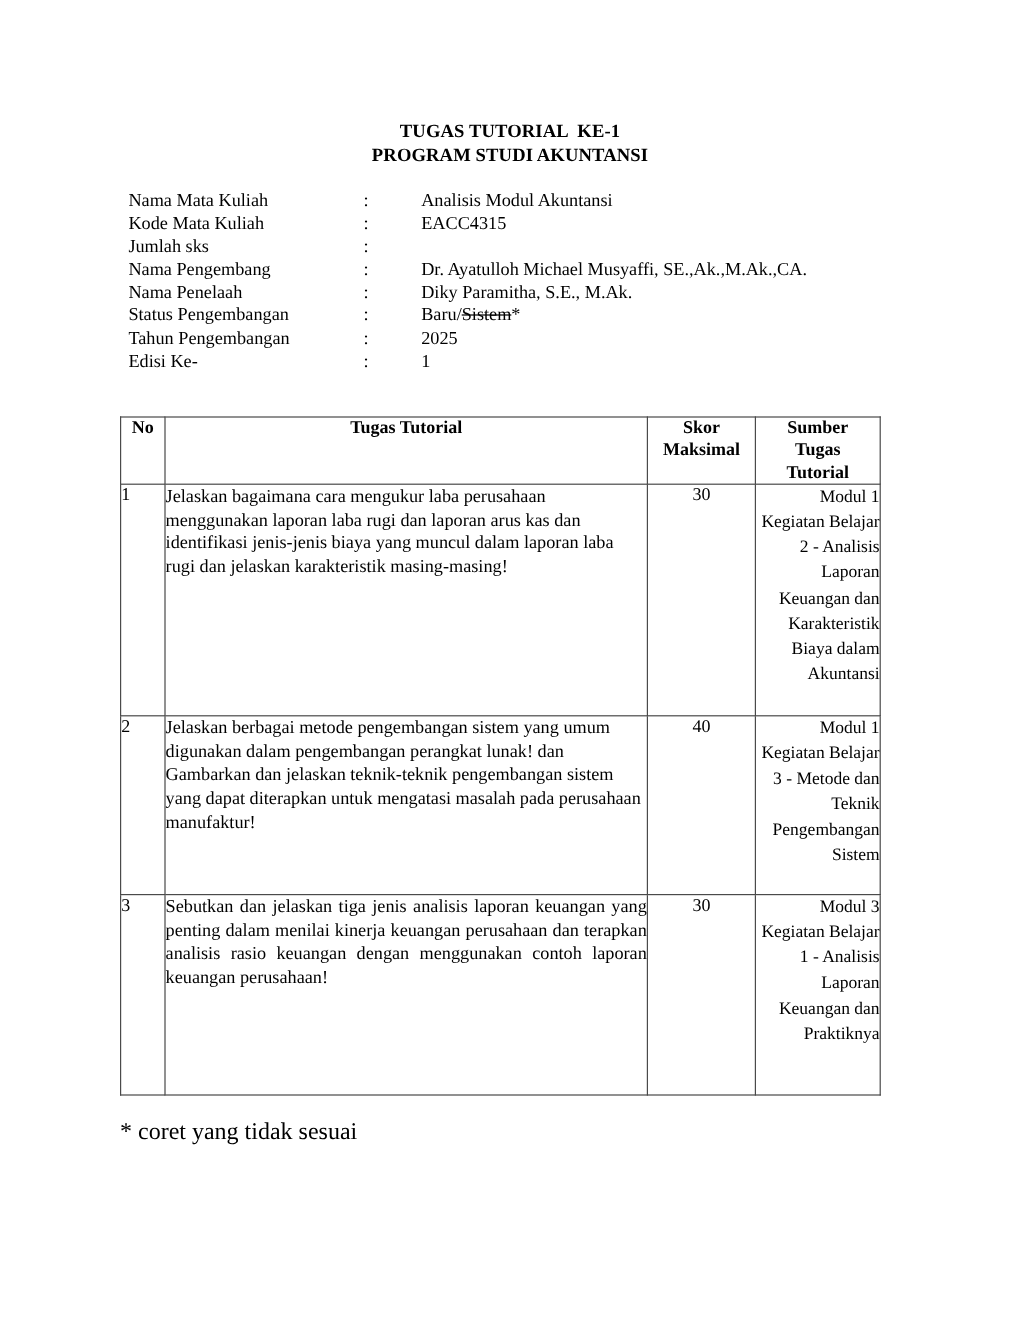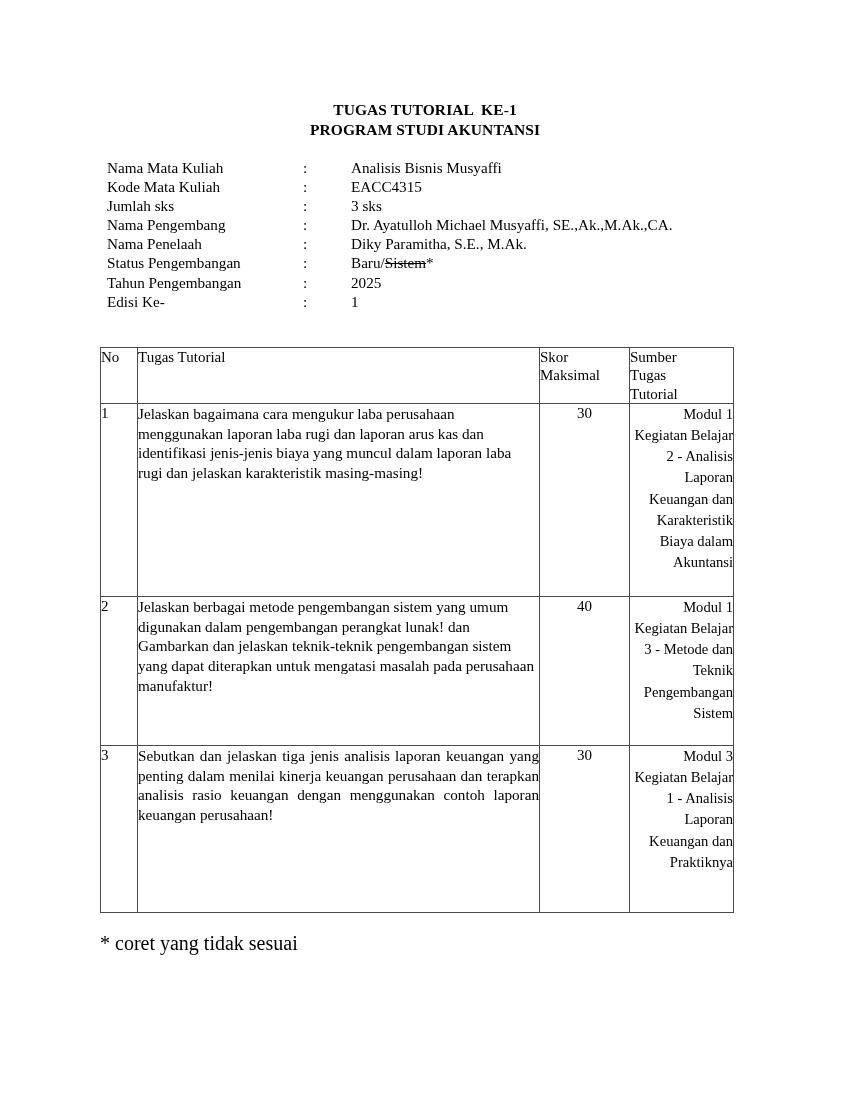--- a/index.html
+++ b/index.html
@@ -88,23 +88,23 @@
     vertical-align: top;
     padding: 0;
   }
   
   col.c-no      { width: 37px; }
   col.c-task    { width: 402px; }
   col.c-score   { width: 90px; }
   col.c-source  { width: 104px; }
 
   thead th {
-    font-weight: normal;
+    font-weight: bold;
     font-size: 15px;
-    text-align: left;
+    text-align: center;
     vertical-align: middle;
     line-height: 1.22;
     padding: 5px 2px 6px 2px;
     height: 54px;
     margin-left: 32px;
   }
   thead th.h-no { font-size: 15px; }
 
   td.no-cell {
     text-align: left;
@@ -158,33 +158,32 @@
   <div class="title-block">
     <div class="title-line">TUGAS TUTORIAL  KE-1</div>
     <div class="title-line">PROGRAM STUDI AKUNTANSI</div>
   </div>
 
   <div class="meta">
 
     <div class="meta-row">
       <span class="meta-label">Nama Mata Kuliah</span>
       <span class="meta-colon">:</span>
-      <span class="meta-value">Analisis Bisnis Musyaffi</span>
+      <span class="meta-value">Analisis Modul Akuntansi</span>
     </div>
 
     <div class="meta-row">
       <span class="meta-label">Kode Mata Kuliah</span>
       <span class="meta-colon">:</span>
       <span class="meta-value">EACC4315</span>
     </div>
 
     <div class="meta-row">
       <span class="meta-label">Jumlah sks</span>
       <span class="meta-colon">:</span>
-      <span class="meta-value">3 sks</span>
     </div>
 
     <div class="meta-row">
       <span class="meta-label">Nama Pengembang</span>
       <span class="meta-colon">:</span>
       <span class="meta-value">Dr. Ayatulloh Michael Musyaffi, SE.,Ak.,M.Ak.,CA.</span>
     </div>
 
     <div class="meta-row">
       <span class="meta-label">Nama Penelaah</span>

